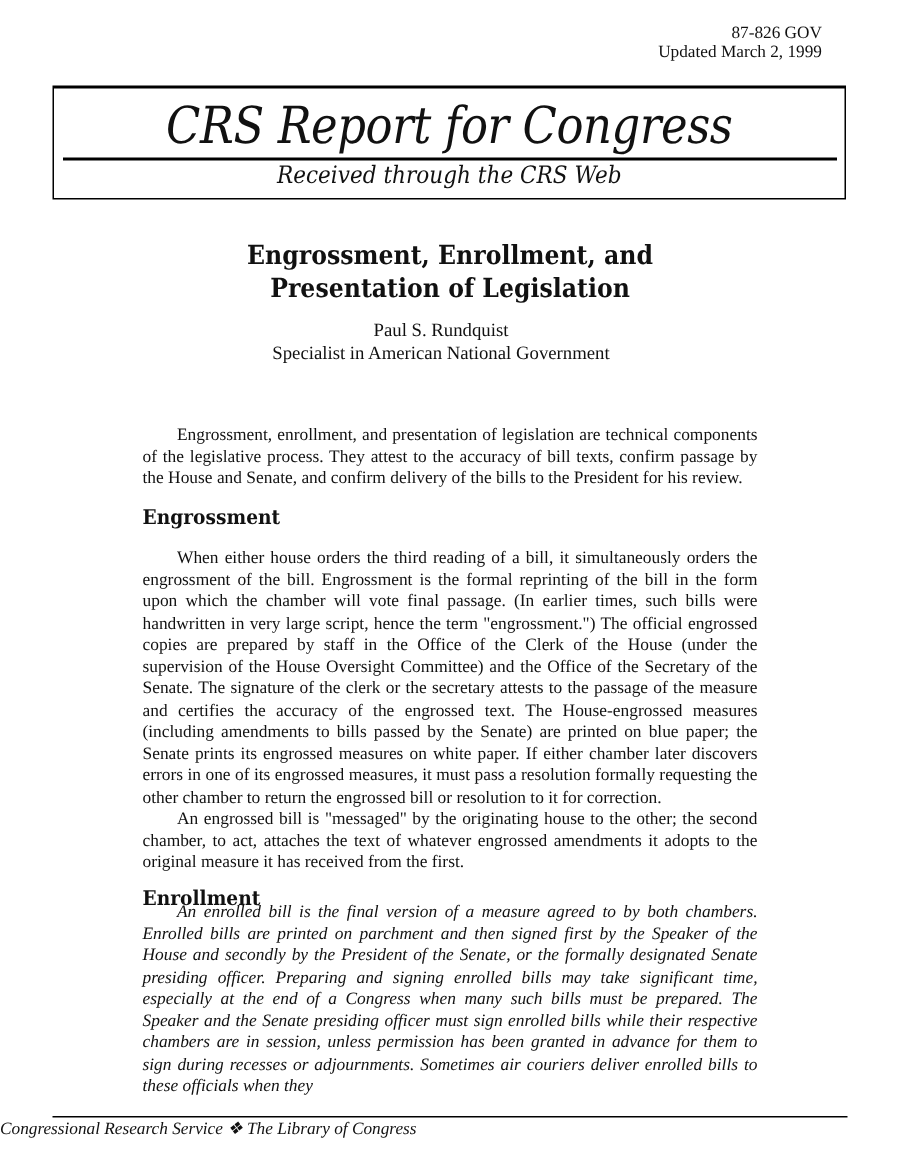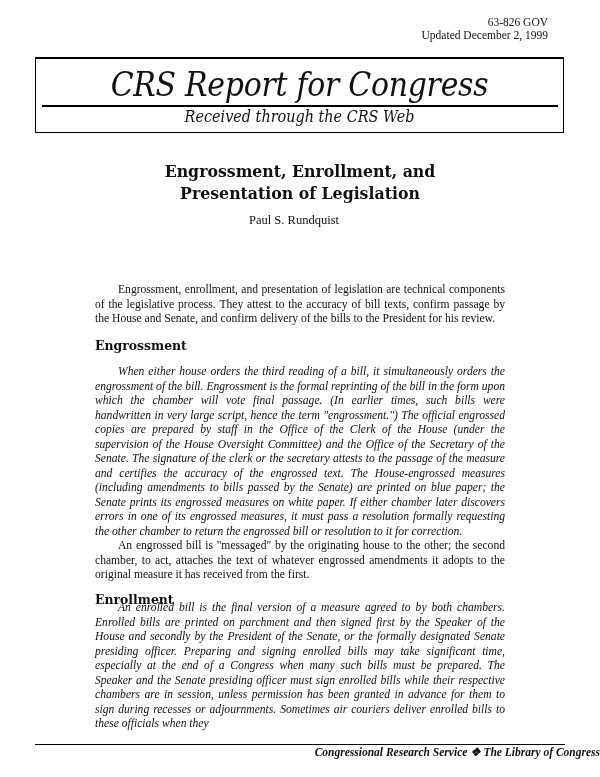--- a/index.html
+++ b/index.html
@@ -47,54 +47,55 @@
     }
     .body p { margin: 0; text-indent: 23px; }
     .h2 {
       position: absolute; left: 95px; font-weight: bold; font-size: 13.5px;
       font-family: "DejaVu Serif", serif; transform: scaleX(0.92); transform-origin: left;
     }
     .footer-rule {
       position: absolute; left: 35px; width: 530px; top: 744px; height: 1px; background: #000;
     }
     .footer {
-      position: absolute; left: 0; right: 0; top: 745px; text-align: right;
-      font-size: 11.5px; font-weight: bold; font-style: italic;
+      position: absolute; left: 0; right: 0; top: 745px; text-align: left;
+      font-size: 11.5px; font-weight: normal; font-style: italic;
     }
   </style>
 </head>
 <body>
 
 <div class="docid">
-  <div>63-826 GOV</div>
-  <div>Updated December 2, 1999</div>
+  <div>87-826 GOV</div>
+  <div>Updated March 2, 1999</div>
 </div>
 
 <div class="crs-box">
   <div class="crs-title">CRS Report for Congress</div>
   <div class="crs-rule"></div>
   <div class="crs-sub">Received through the CRS Web</div>
 </div>
 
 <div class="title">
   <div>Engrossment, Enrollment, and</div>
   <div>Presentation of Legislation</div>
 </div>
 
 <div class="author">
   <div>Paul S. Rundquist</div>
+  <div>Specialist in American National Government</div>
 </div>
 
 <div class="body" style="top:283px;">
   <p>Engrossment, enrollment, and presentation of legislation are technical components of the legislative process. They attest to the  accuracy of bill texts, confirm passage by the House and Senate, and confirm delivery of the bills to the President for his review.</p>
 </div>
 
 <div class="h2" style="top:337px;">Engrossment</div>
 
-<div class="body" style="top:365px;font-style:italic;">
+<div class="body" style="top:365px;">
   <p>When either house orders the third reading of a bill, it simultaneously orders the engrossment of the bill.  Engrossment is the formal reprinting of the bill in the form upon which the chamber will vote  final passage.  (In earlier times, such bills were handwritten in very large script, hence the term "engrossment.") The official engrossed copies are prepared by staff in the Office of the Clerk of the House (under the supervision of the House Oversight Committee) and the Office of the Secretary of the Senate.  The signature of the clerk or the secretary attests to the passage of the measure and certifies the accuracy of the engrossed text.  The House-engrossed measures (including amendments to bills passed by the Senate) are printed on blue paper; the Senate prints its engrossed measures on white paper.   If either chamber later discovers errors in one of its engrossed measures, it must pass a resolution formally requesting the other chamber to return the engrossed bill or resolution to it for correction.</p>
 </div>
 
 <div class="body" style="top:539px;">
   <p>An engrossed bill is "messaged" by the originating house to the other; the second chamber, to act, attaches the text of whatever engrossed amendments it adopts to the original measure it has received from the first.</p>
 </div>
 
 <div class="h2" style="top:591px;">Enrollment</div>
 
 <div class="body" style="top:601px;font-style:italic;">

